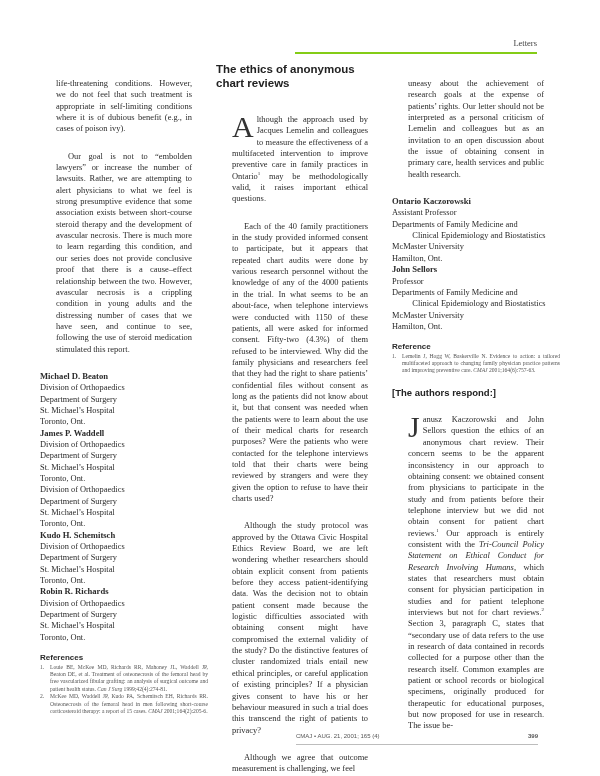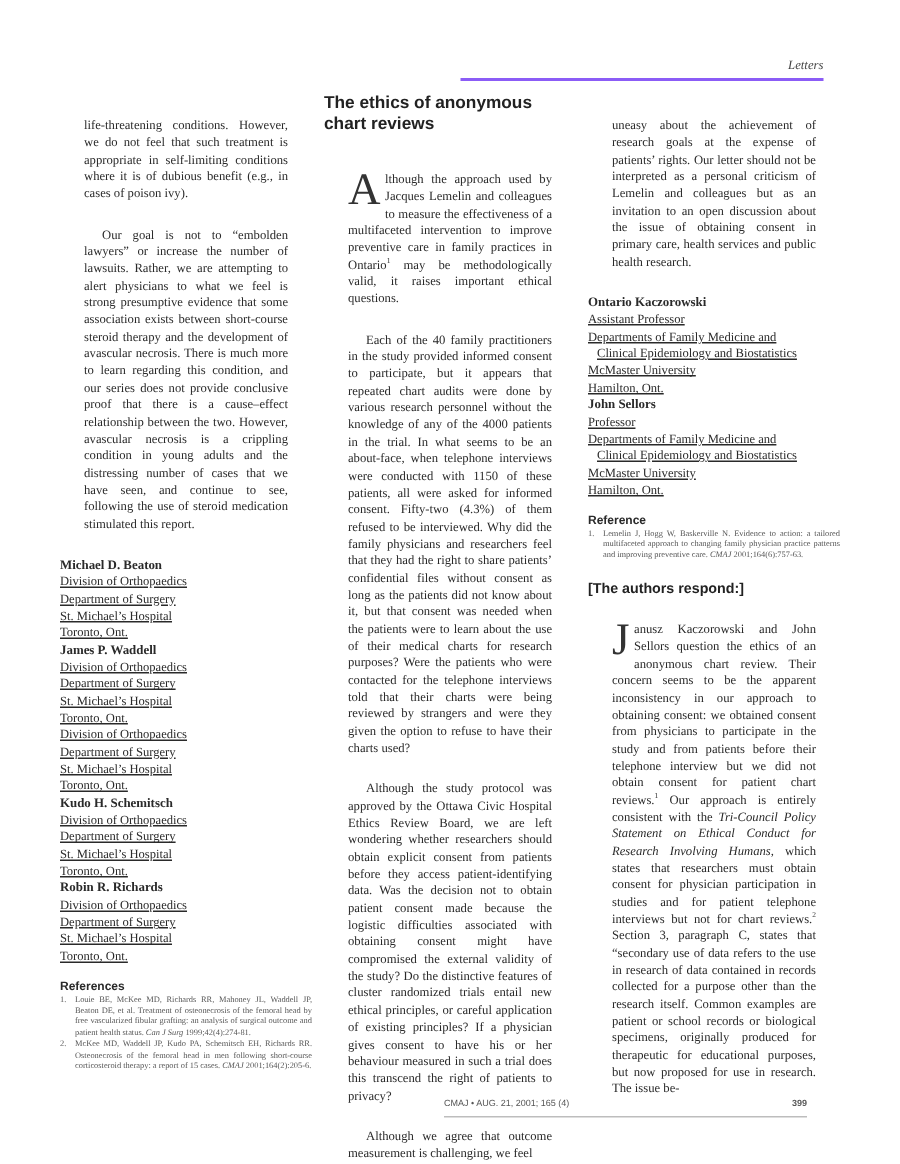--- a/index.html
+++ b/index.html
@@ -1,30 +1,30 @@
 <!DOCTYPE html>
 <html><head>
 <meta charset="utf-8">
 <style>
   html, body { margin: 0; padding: 0; background: #ffffff; }
   body { width: 600px; height: 776px; position: relative; overflow: hidden;
          font-family: "Liberation Serif", "DejaVu Serif", serif; color: #2a2a2a; }
-  .header { position: absolute; left: 307px; top: 38px; width: 242px; height: 14px;
-            border-bottom: 2px solid #8b5cf6; font-style: italic; }
+  .header { position: absolute; left: 295px; top: 38px; width: 242px; height: 14px;
+            border-bottom: 2px solid #84cc16; }
   .header .section { position: absolute; right: 0; top: 0; font-size: 8.5px; color: #444; }
   .col { position: absolute; top: 62px; width: 168px; font-size: 8.45px; line-height: 11.35px; }
   .col1 { left: 40px; }
   .col2 { left: 216px; }
   .col3 { left: 392px; }
   .col p { margin: 16px; text-align: justify; }
   .col p.indent { text-indent: 12px; }
   .author-block { margin-top: 9px; }
   .author-name { font-weight: bold; font-size: 8.6px; }
-  .affil-line { font-size: 8.4px; line-height: 11.35px; text-decoration: underline; }
-  .affil-line.hang { padding-left: 6px; }
+  .affil-line { font-size: 8.4px; line-height: 11.35px; }
+  .affil-line.hang { padding-left: 6px; text-align: center; }
   .refs-title { font-family: "Liberation Sans", sans-serif; font-weight: bold; font-size: 8px; margin-top: 9px; }
   .ref-item { font-size: 5.6px; line-height: 7.4px; display: flex; color: #555; }
   .ref-num { width: 10px; flex: none; }
   .ref-text { flex: 1; text-align: justify; }
   .article-title { font-family: "Liberation Sans", sans-serif; font-weight: bold; font-size: 11.5px;
                    line-height: 14px; color: #222; margin-bottom: 24px; }
   .respond-title { font-family: "Liberation Sans", sans-serif; font-weight: bold; font-size: 9.5px;
                    margin: 12px 0 10px 0; color: #222; }
   .dropcap { float: left; font-size: 30px; line-height: 22px; margin: 2px 3px 0 0; color: #333; }
   .footer { position: absolute; left: 296px; top: 733px; width: 242px; height: 11px;

